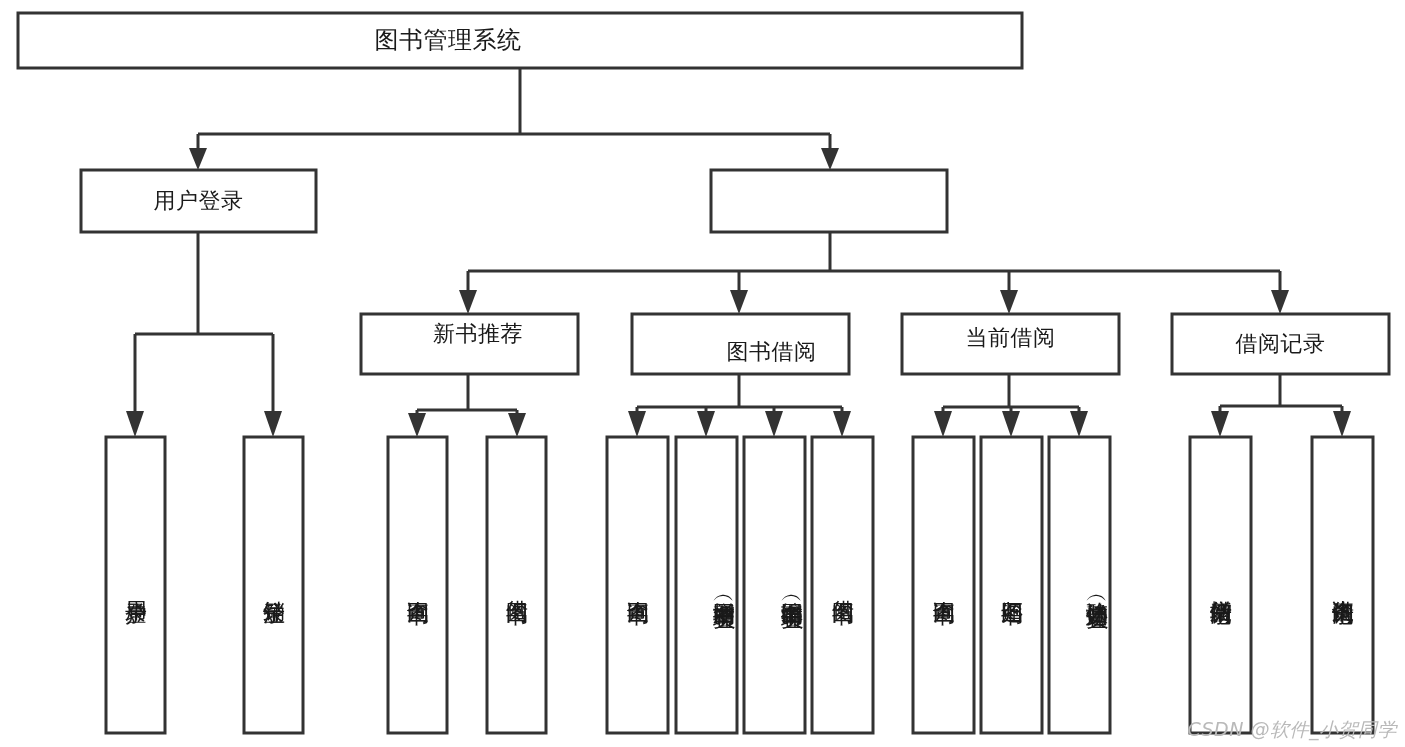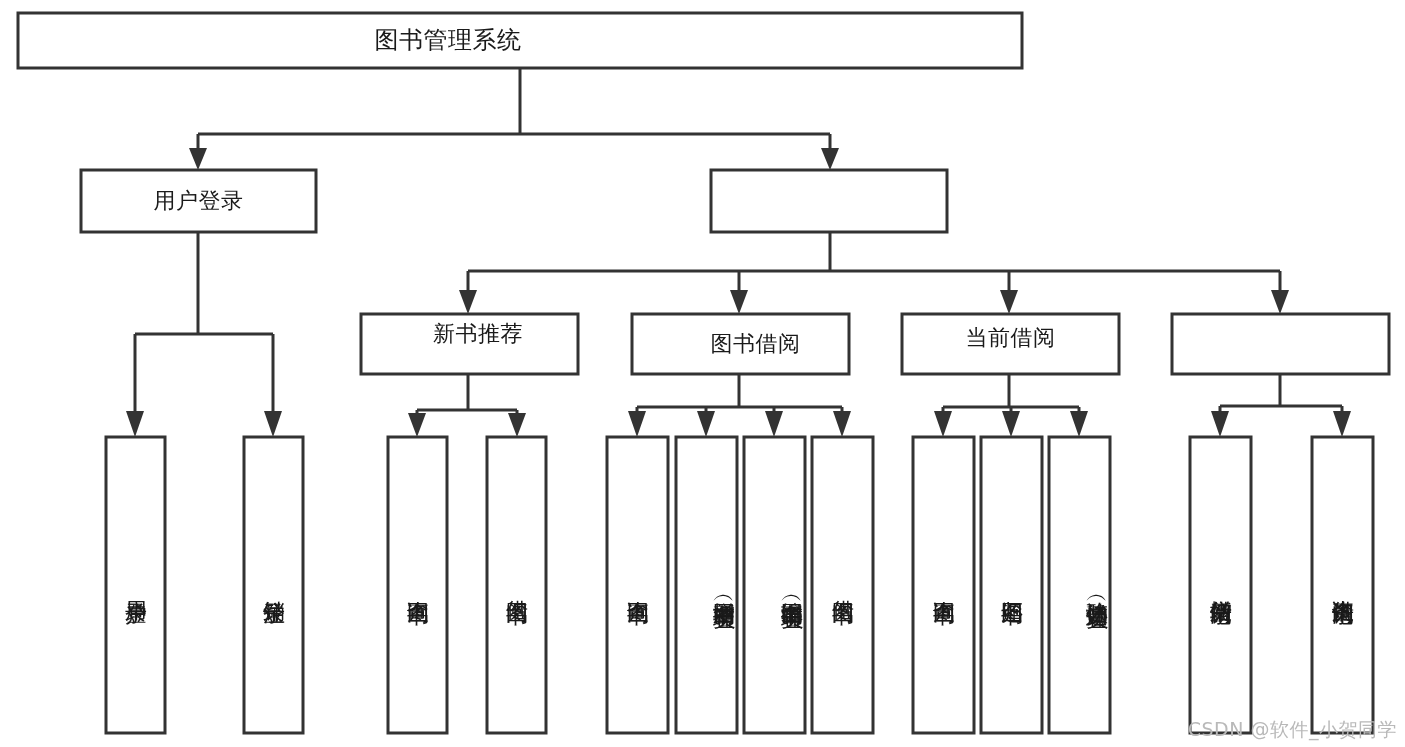--- a/index.html
+++ b/index.html
@@ -72,20 +72,21 @@
   }
   .watermark {
     position: absolute;
     right: 8px;
     bottom: 4px;
     color: #b9b9b9;
     font-size: 19px;
     letter-spacing: 0.5px;
     white-space: nowrap;
     pointer-events: none;
+    font-style: italic;
   }
 </style>
 </head>
 <body>
 
 <div id="diagram-root">
 
   <svg class="diagram-canvas" viewBox="0 0 1405 747">
 
     <rect class="node-box" x="18" y="13" width="1004" height="55"></rect>
@@ -174,22 +175,23 @@
     <polygon class="arrow-head" points="1211,411 1229,411 1220,437"></polygon>
     <path class="connector" d="M 1342 406 L 1342 413"></path>
     <polygon class="arrow-head" points="1333,411 1351,411 1342,437"></polygon>
   </svg>
 
   <div class="node-label-h" style="left:18px; top:13px; width:804px; height:55px; font-size:24px;margin-left:28px;">图书管理系统</div>
 
   <div class="node-label-h" style="left:81px; top:170px; width:235px; height:62px;">用户登录</div>
 
   <div class="node-label-h" style="left:361px; top:304px; width:234px; height:60px;">新书推荐</div>
-  <div class="node-label-h" style="left:632px; top:314px; width:247px; height:60px;">图书借阅</div>
+  <div class="node-label-h" style="left:632px; top:322px; width:247px; height:60px;padding-left:16px;">图书借阅</div>
   <div class="node-label-h" style="left:902px; top:314px; width:217px; height:48px;">当前借阅</div>
+  <div class="node-label-h" style="left:1172px; top:314px; width:217px; height:60px;">借阅记录</div>
 
   <div class="node-label-v centered" style="left:106px; top:437px; width:59px; height:296px;">用户登录</div>
   <div class="node-label-v centered" style="left:244px; top:437px; width:59px; height:296px;">注销登录</div>
 
   <div class="node-label-v centered" style="left:388px; top:437px; width:59px; height:296px;">查询图书</div>
   <div class="node-label-v centered" style="left:487px; top:437px; width:59px; height:296px;">借阅图书</div>
 
   <div class="node-label-v centered" style="left:607px; top:437px; width:61px; height:296px;">查询图书</div>
   <div class="node-label-v" style="left:676px; top:443px; width:61px; height:290px;">新增图书（管理员）</div>
   <div class="node-label-v" style="left:744px; top:443px; width:61px; height:290px;">编辑图书（管理员）</div>

